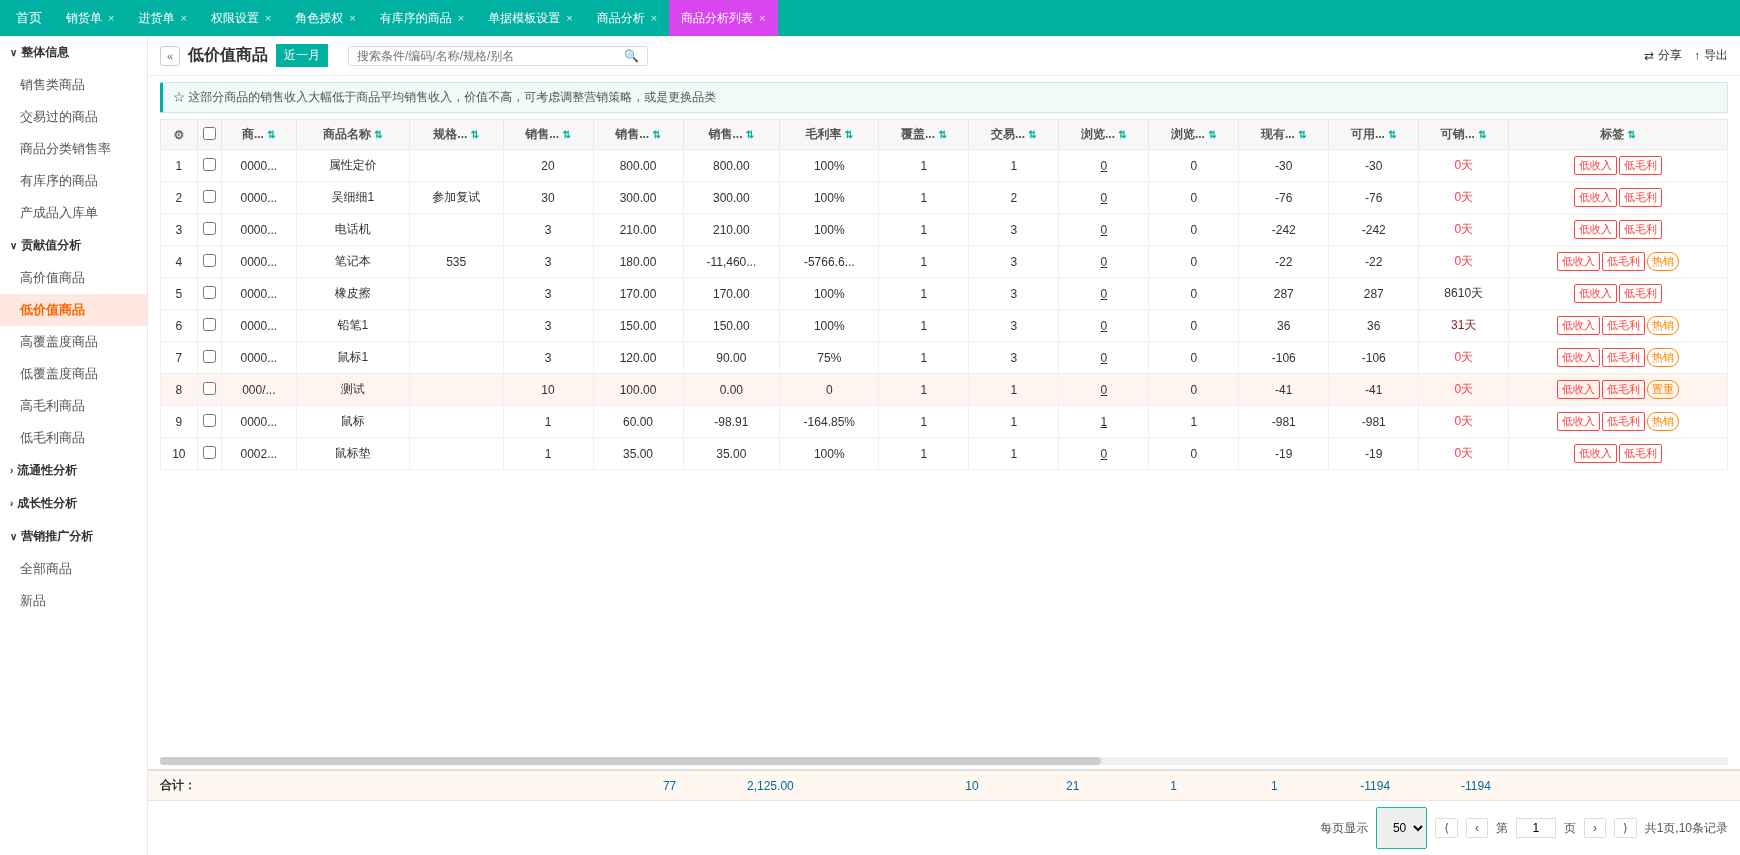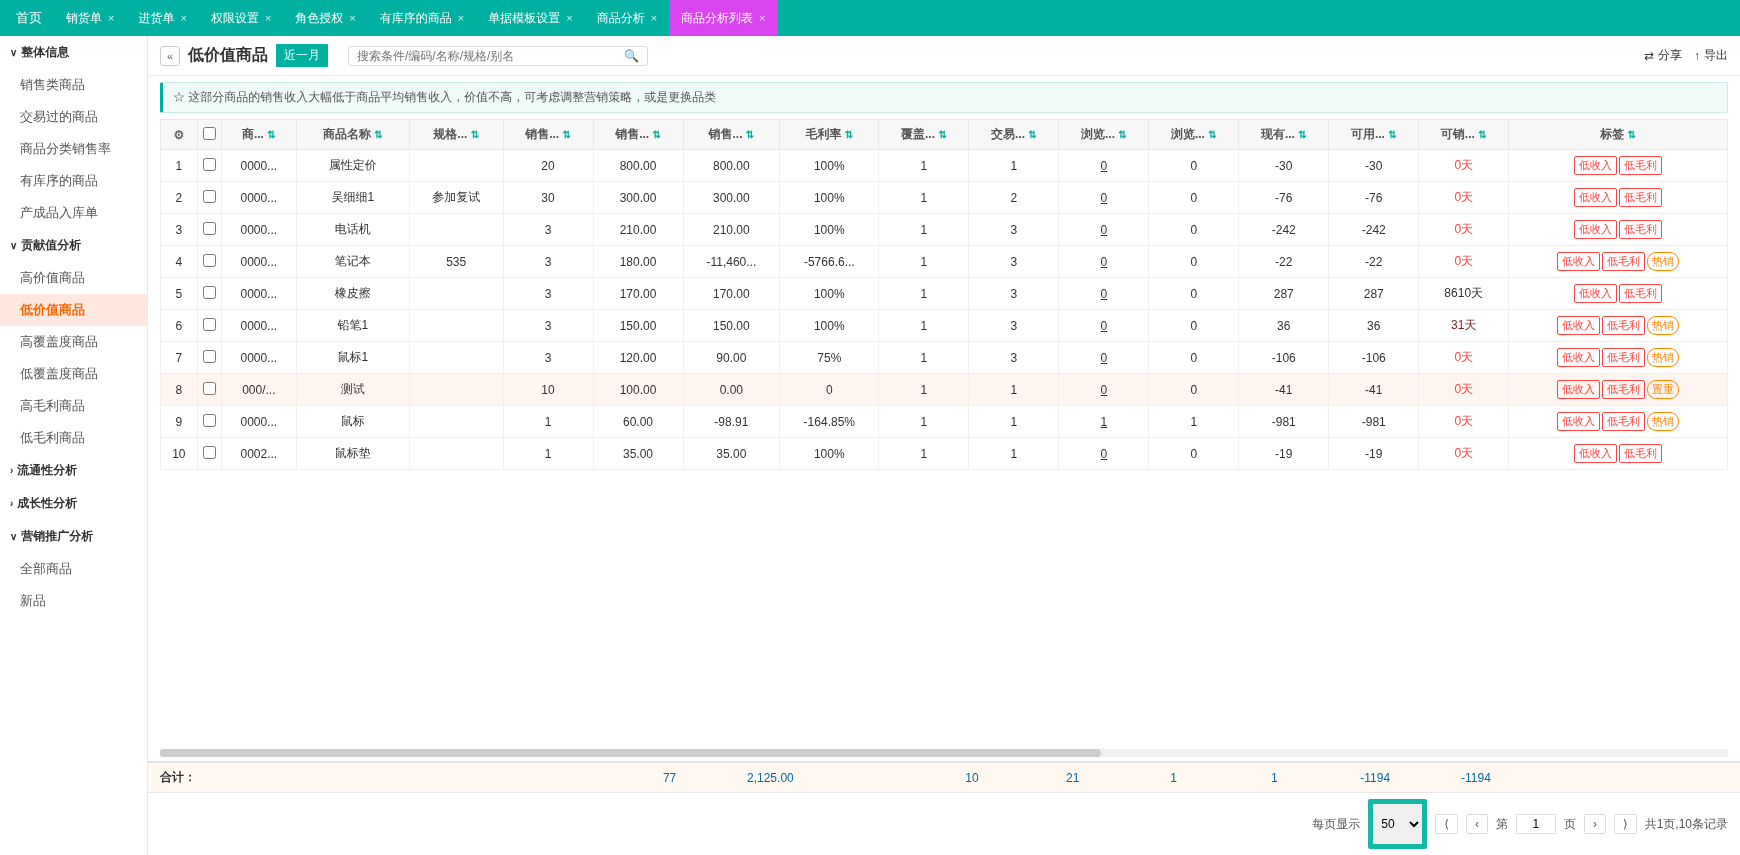--- a/index.html
+++ b/index.html
@@ -227,24 +227,25 @@
       background: #fff;
       padding: 6px 12px;
       display: flex;
       align-items: center;
       justify-content: flex-end;
       gap: 8px;
       font-size: 12px;
       color: #555;
     }
     .page-size-select {
-      border: 5px solid #14b8a6;
+      border: 1px solid #14b8a6;
       padding: 12px 4px;
       border-radius: 2px;
       font-size: 12px;
+      text-align: right;
     }
     .page-btn {
       border: 1px solid #ddd;
       background: #fff;
       padding: 2px 8px;
       cursor: pointer;
       border-radius: 2px;
       color: #555;
     }
     .page-input {

